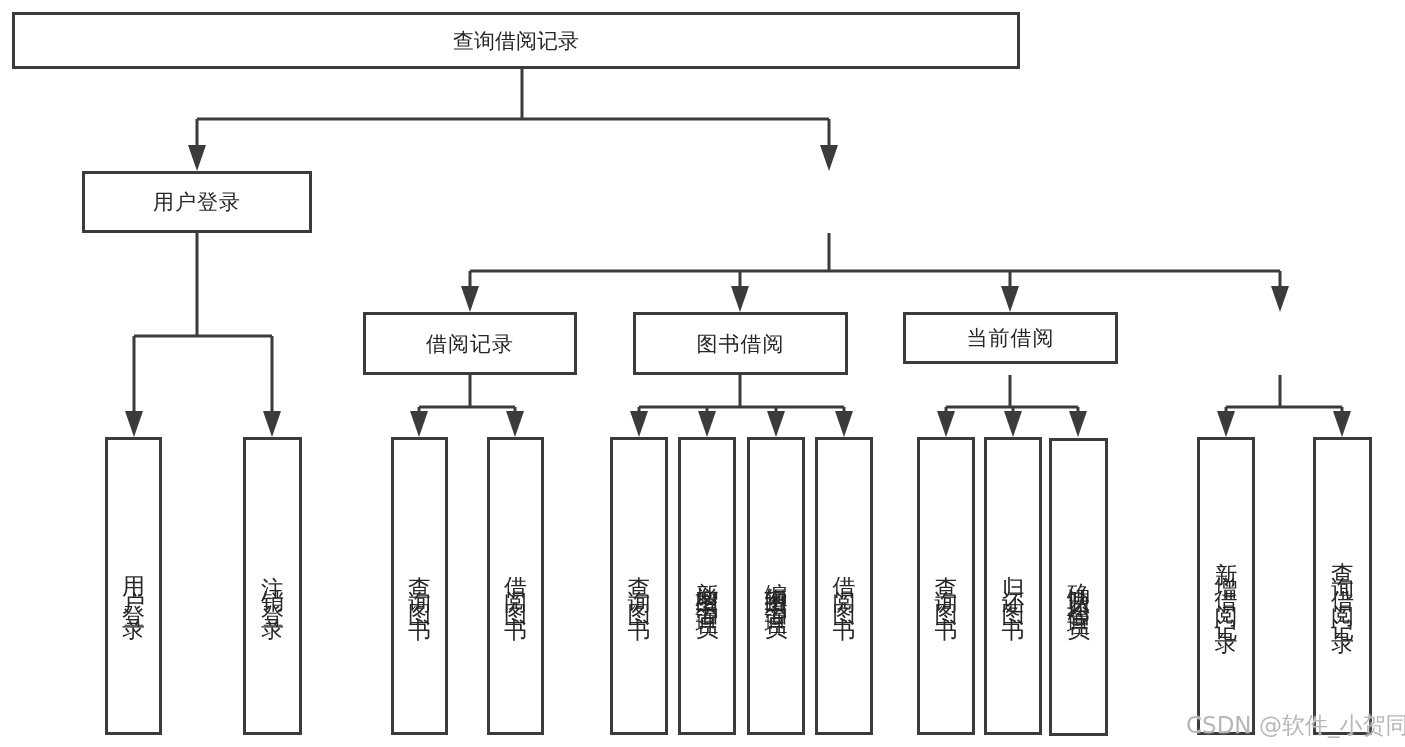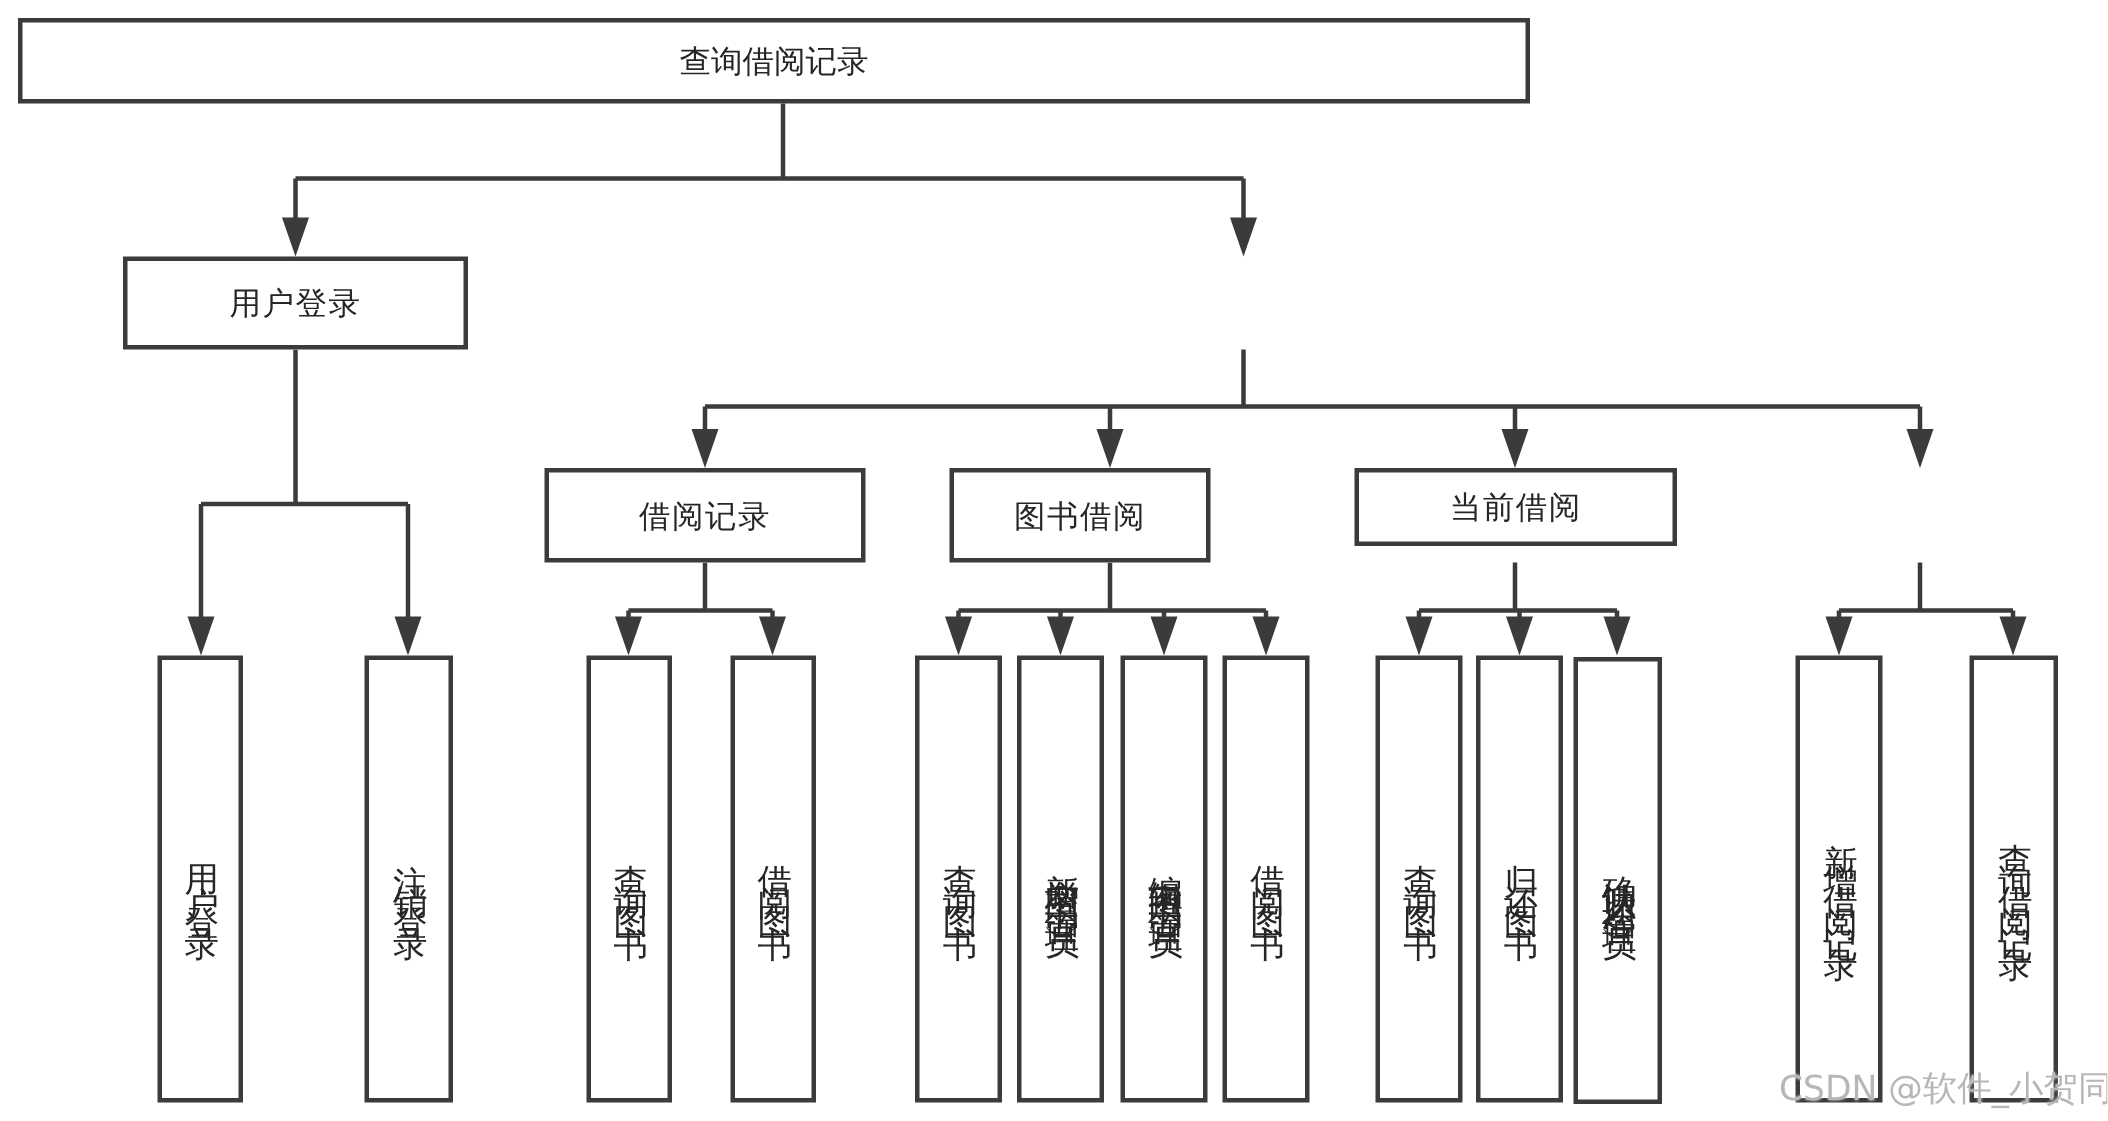--- a/index.html
+++ b/index.html
@@ -105,21 +105,21 @@
     <span>查询借阅记录</span>
   </div>
 
   <div class="box hbox" style="left:82px; top:171px; width:230px; height:62px;">
     <span>用户登录</span>
   </div>
 
   <div class="box hbox" style="left:363px; top:312px; width:214px; height:63px;">
     <span>借阅记录</span>
   </div>
-  <div class="box hbox" style="left:633px; top:312px; width:174px; height:63px;">
+  <div class="box hbox" style="left:633px; top:312px; width:215px; height:63px;">
     <span>图书借阅</span>
   </div>
   <div class="box hbox" style="left:903px; top:312px; width:215px; height:52px;">
     <span>当前借阅</span>
   </div>
 
   <div class="box leaf" style="left:105px; top:437px; width:57px; height:298px;">
     <span class="vtext">用户登录</span>
   </div>
   <div class="box leaf" style="left:243px; top:437px; width:59px; height:298px;">

